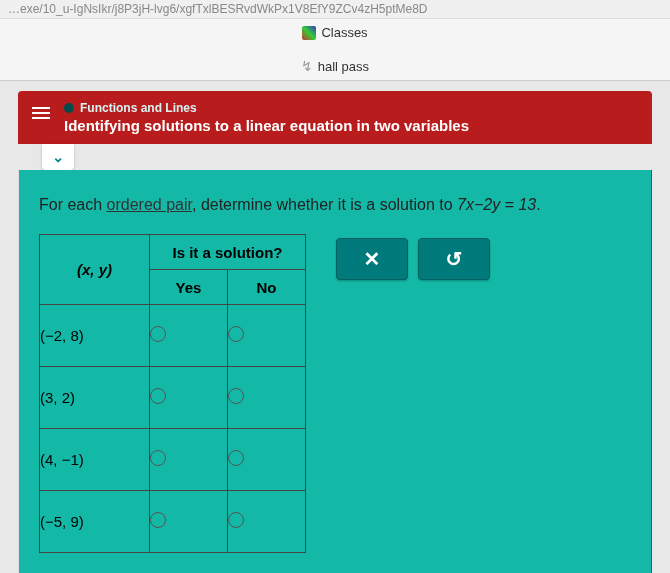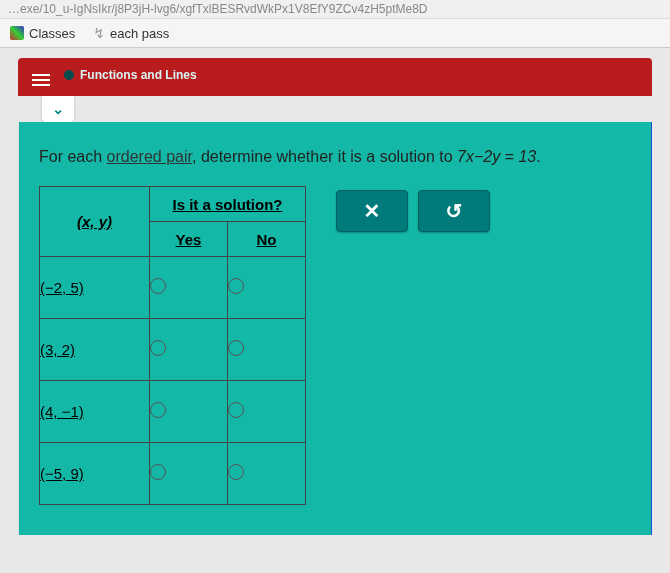--- a/index.html
+++ b/index.html
@@ -21,20 +21,21 @@
     }
     .bookmarks {
       background: #f5f5f5;
       padding: 6px 10px;
       display: flex;
       gap: 18px;
       align-items: center;
       border-bottom: 1px solid #ccc;
       font-size: 13px;
       color: #333;
+      flex-direction: column;
     }
     .bookmark {
       display: flex;
       align-items: center;
       gap: 5px;
     }
     .bookmark-icon-classes {
       width: 14px; height: 14px;
       background: linear-gradient(45deg,#c33,#3c3,#33c);
       border-radius: 2px;
@@ -96,21 +97,20 @@
     .underline-term { text-decoration: underline; color: #333; cursor: pointer;}
     .equation { font-style: italic; }
     .work-row { display: flex; gap: 30px; align-items: flex-start; }
     table.solution {
       border-collapse: collapse;
       font-size: 15px;
     }
     table.solution th, table.solution td {
       border: 1.5px solid #444;
       vertical-align: middle;
-      text-decoration: underline;
     }
     table.solution th { font-weight: bold; padding: 8px 12px; }
     .pair-head { width: 110px; height: 70px; font-style: italic;}
     .sol-head { padding: 6px 10px; }
     .yn-head { width: 78px; padding: 6px 0;}
     .pair-cell { height: 62px; }
     .radio {
       width: 16px; height: 16px; border: 1.5px solid #555;
       border-radius: 50%; display: inline-block;
       cursor: pointer;
@@ -135,36 +135,37 @@
 
 <div class="url-bar">…exe/10_u-IgNsIkr/j8P3jH-lvg6/xgfTxlBESRvdWkPx1V8EfY9ZCv4zH5ptMe8D</div>
 
 <div class="bookmarks">
   <div class="bookmark">
     <span class="bookmark-icon-classes"></span>
     <span>Classes</span>
   </div>
   <div class="bookmark">
     <span class="bookmark-icon-hall">↯</span>
-    <span>each pass</span>
+    <span>hall pass</span>
   </div>
 </div>
 
 <div class="content-wrap">
   <div class="header-bar">
     <div class="hamburger">
       <span></span>
         <span></span>
         <span></span>
     </div>
     <div class="header-text">
       <div class="topic-line">
         <span class="topic-dot"></span>
         <span>Functions and Lines</span>
       </div>
+      <div class="lesson-title">Identifying solutions to a linear equation in two variables</div>
     </div>
   </div>
 
   <div class="expand-tab">
     <span>⌄</span>
   </div>
 
   <div class="problem-area">
     <p class="instruction">
       <span>For each </span><span class="underline-term">ordered pair</span><span>, determine whether it is a solution to </span><span class="equation">7x−2y = 13</span><span>.</span>
@@ -175,21 +176,21 @@
         <tbody>
             <tr>
           <th rowspan="2" class="pair-head">(x, y)</th>
           <th colspan="2" class="sol-head">Is it a solution?</th>
         </tr>
         <tr>
           <th class="yn-head">Yes</th>
           <th class="yn-head">No</th>
         </tr>
         <tr>
-          <td class="pair-cell">(−2, 5)</td>
+          <td class="pair-cell">(−2, 8)</td>
           <td><span class="radio"></span></td>
           <td><span class="radio"></span></td>
         </tr>
         <tr>
           <td class="pair-cell">(3, 2)</td>
           <td><span class="radio"></span></td>
           <td><span class="radio"></span></td>
         </tr>
         <tr>
           <td class="pair-cell">(4, −1)</td>

